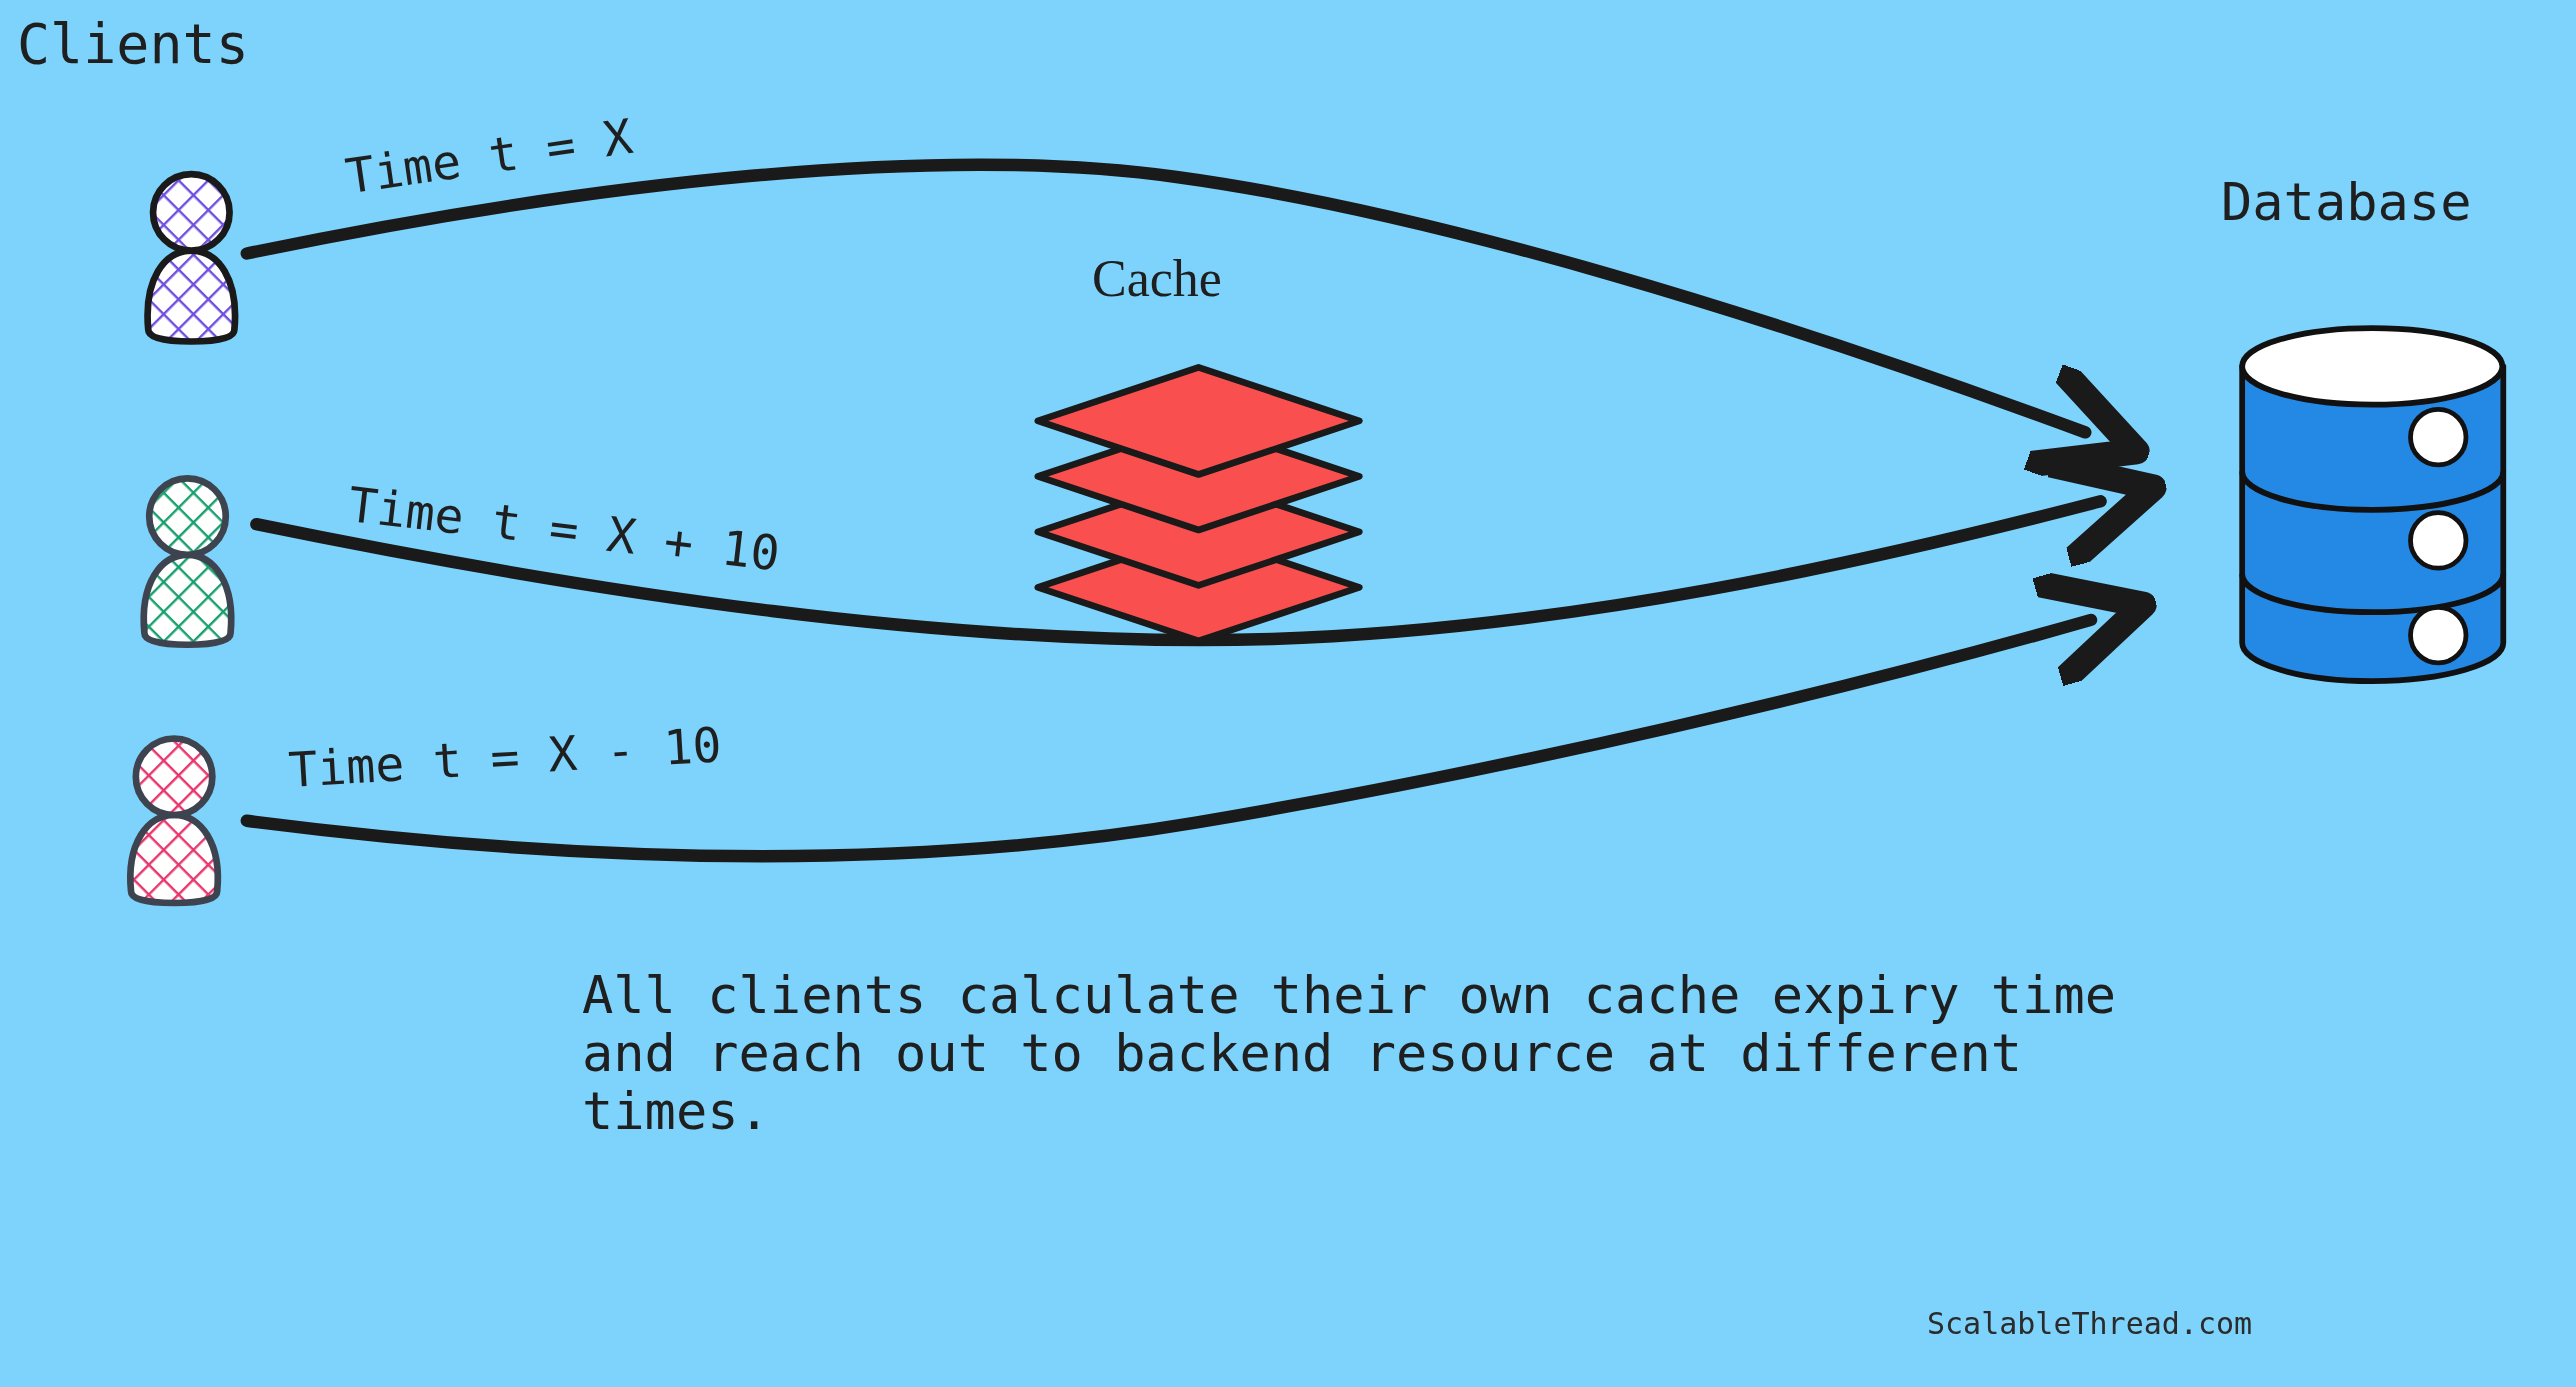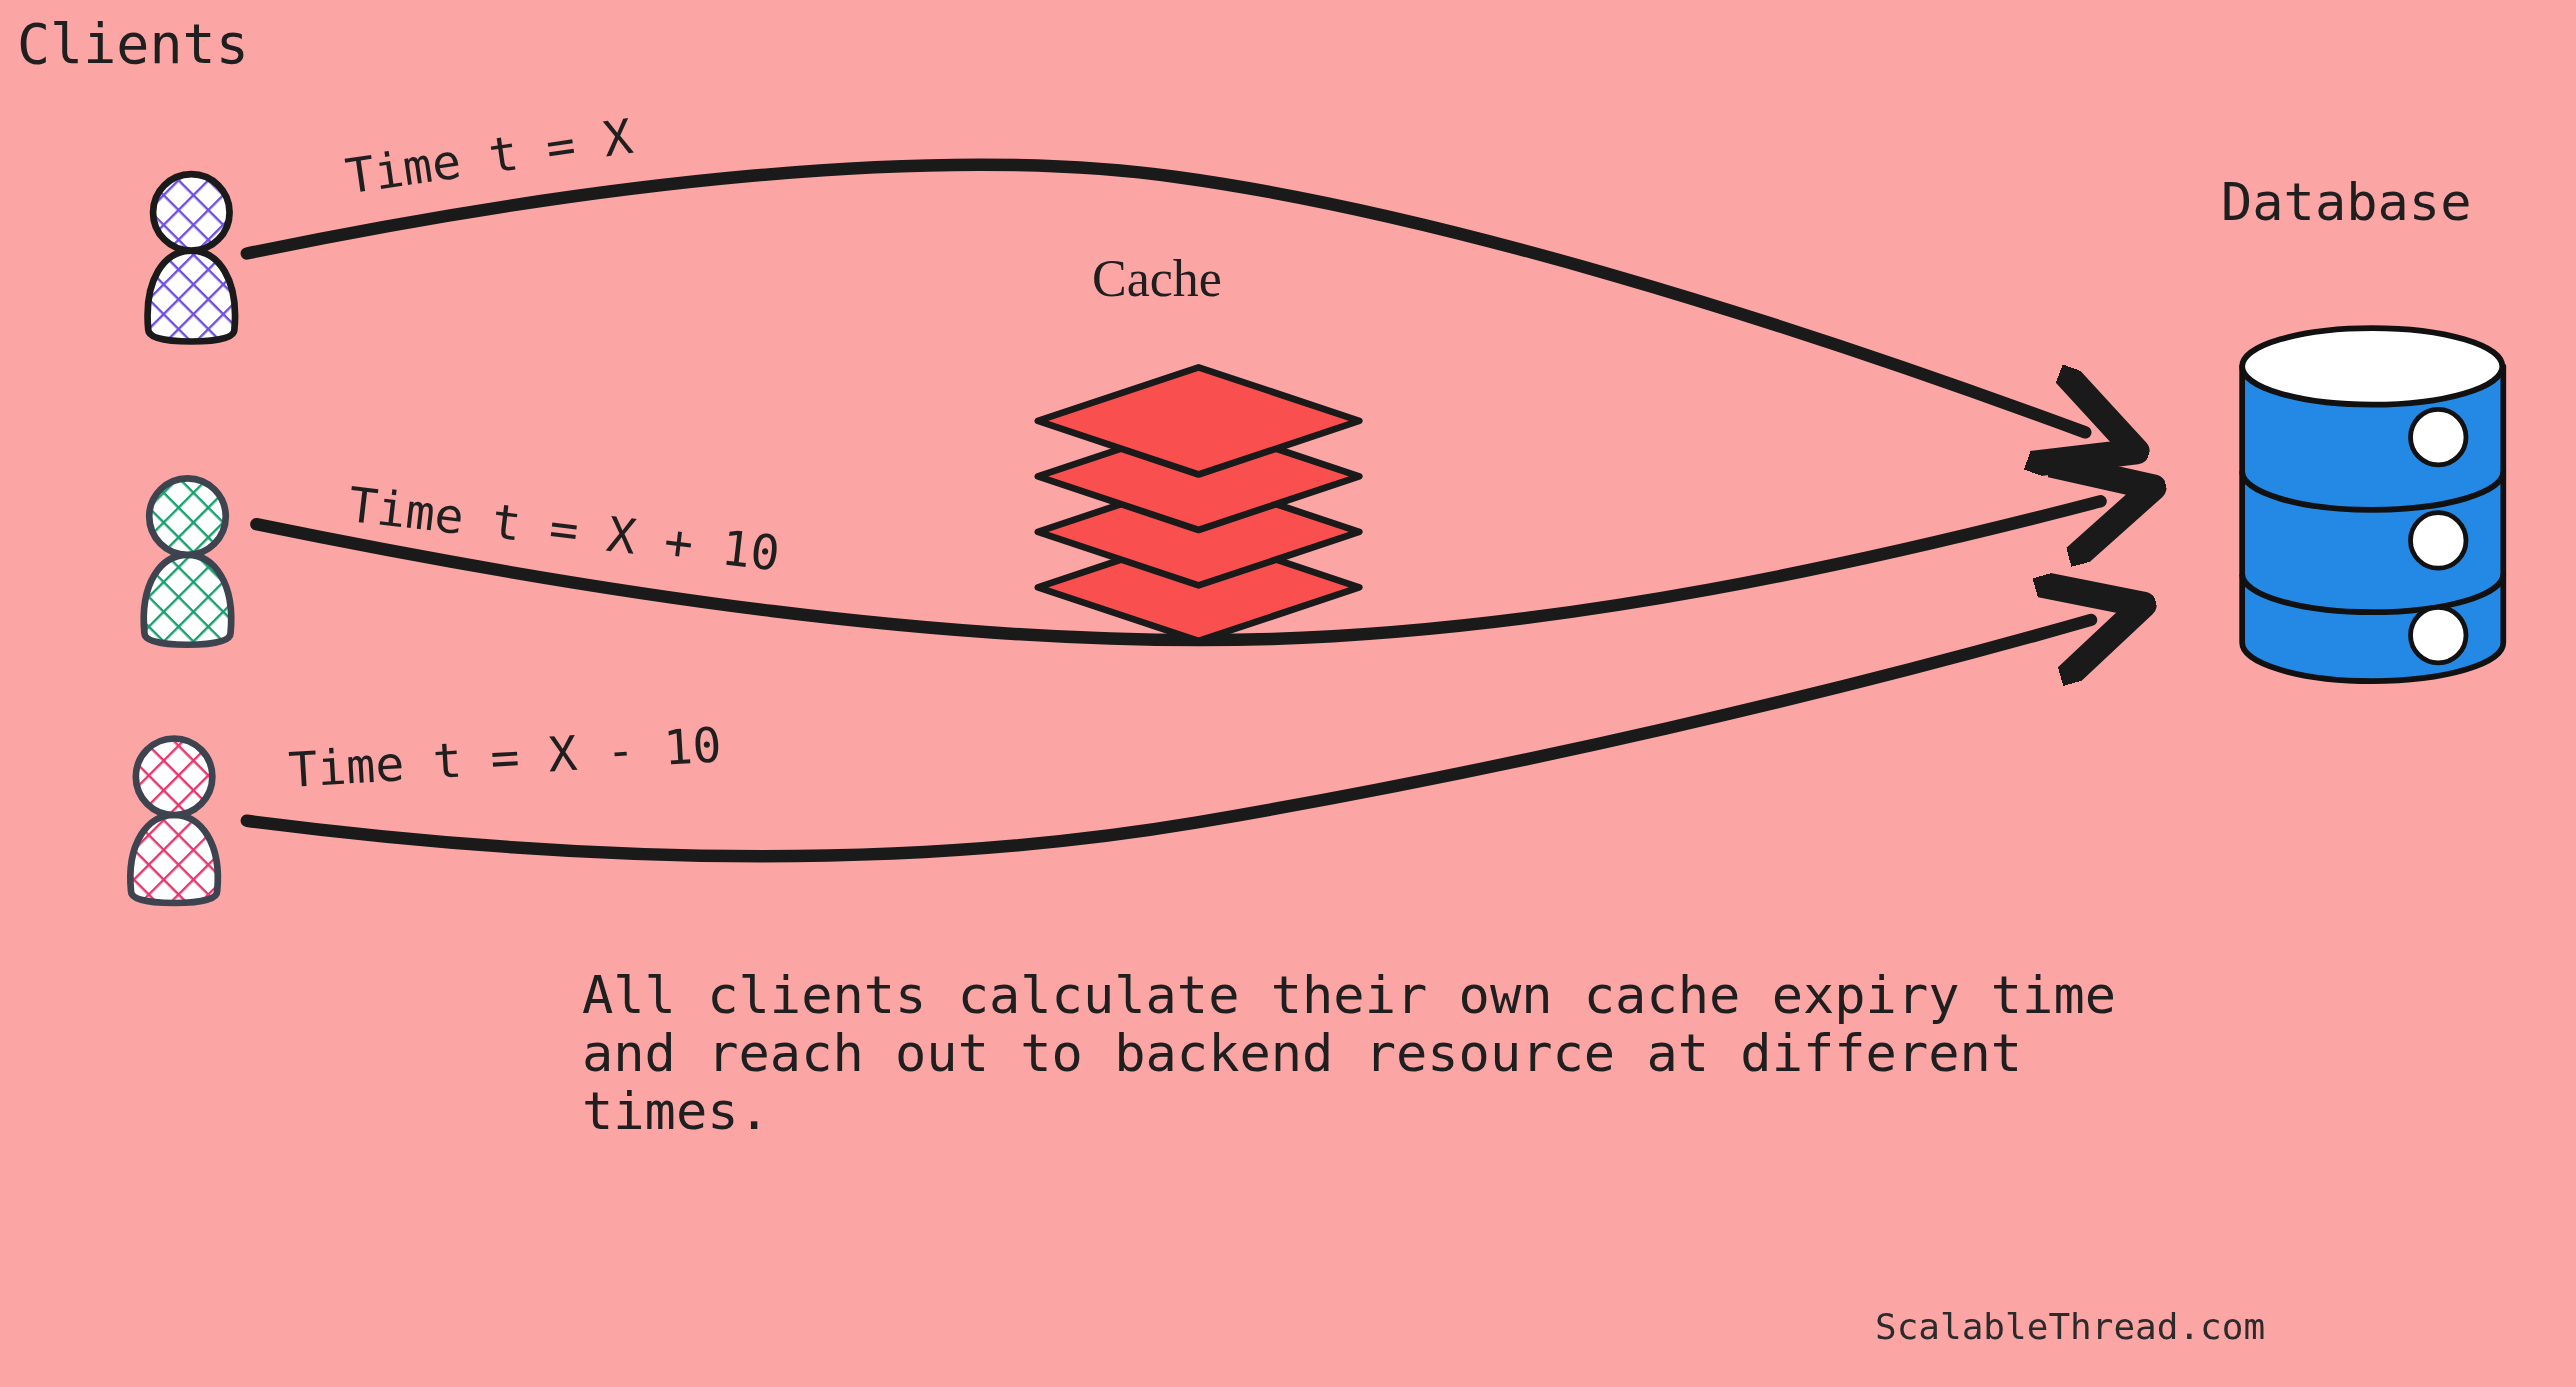--- a/index.html
+++ b/index.html
@@ -8,21 +8,21 @@
     padding: 0;
     background: #ffffff;
   }
   body {
     font-family: "DejaVu Sans Mono", monospace;
   }
   #stage {
     position: relative;
     width: 2576px;
     height: 1388px;
-    background: #fca5a5;
+    background: #7dd3fc;
     overflow: hidden;
   }
   #canvas {
     position: absolute;
     left: 0;
     top: 0;
     width: 2576px;
     height: 1388px;
   }
   .lbl {
@@ -69,23 +69,23 @@
     transform: rotate(-3.4deg);
   }
   #caption {
     left: 582px;
     top: 966px;
     font-size: 52px;
     line-height: 1.12;
     width: 2009px;
   }
   #watermark {
-    left: 1875px;
+    left: 1927px;
     top: 1306px;
-    font-size: 36px;
+    font-size: 30px;
     color: #2b2b2b;
   }
 </style>
 </head>
 <body>
 
 <div id="stage">
 
   <svg id="canvas" viewBox="0 0 2693 1451" xmlns="http://www.w3.org/2000/svg">
     <defs>

